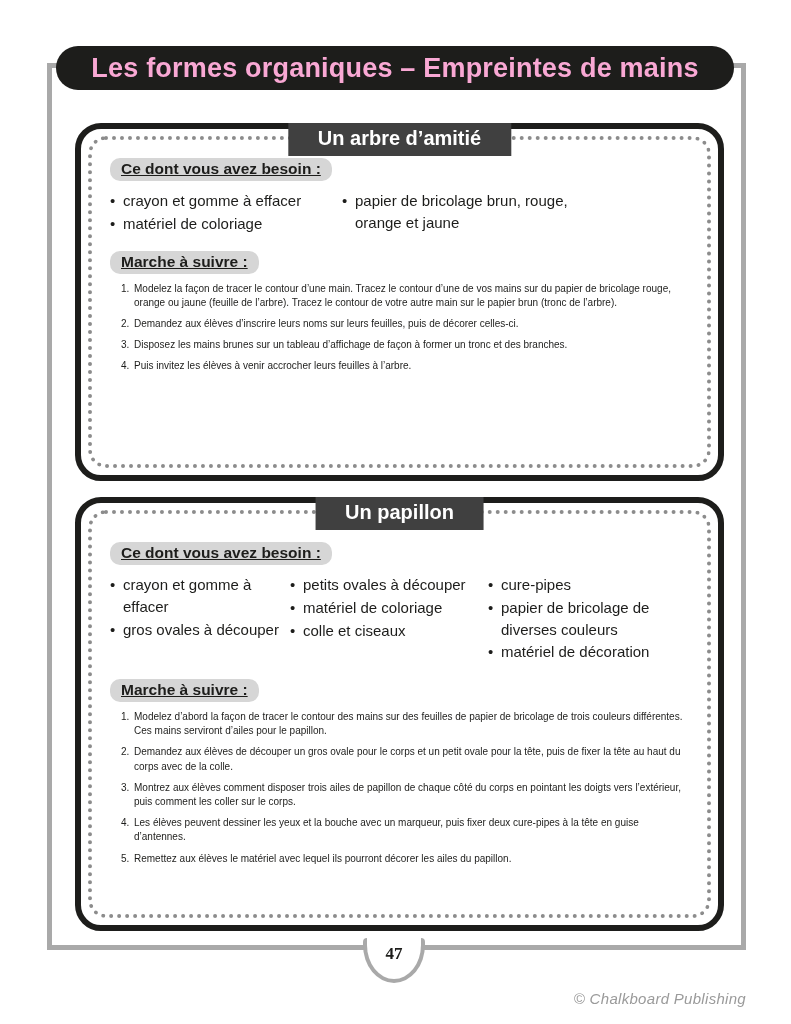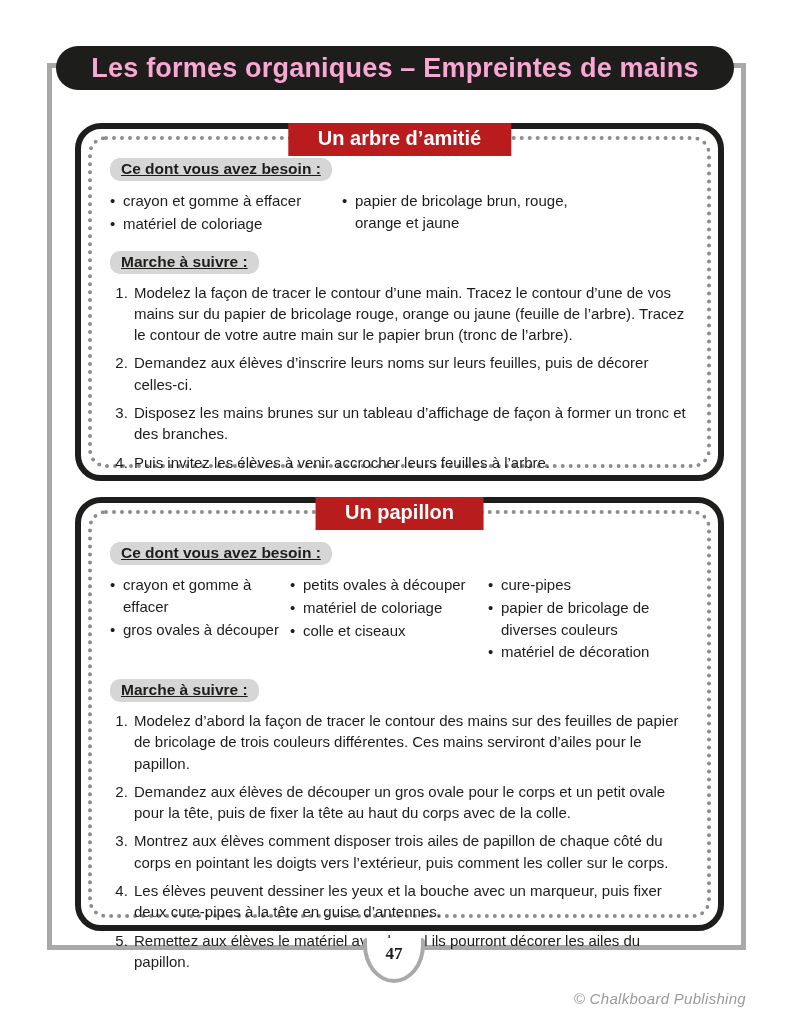--- a/index.html
+++ b/index.html
@@ -48,21 +48,21 @@
     border-radius: 26px;
     z-index: 2;
   }
   .card-tree   { top: 123px; height: 358px; }
   .card-butterfly { top: 497px; height: 434px; }
 
   .card-tab {
     position: absolute;
     top: -6px; left: 50%;
     transform: translateX(-50%);
-    background: #b91c1c;
+    background: #404040;
     color: #ffffff;
     font-size: 20px;
     font-weight: bold;
     padding: 4px 30px 6px 30px;
     white-space: nowrap;
     z-index: 3;
   }
 
   .card-inner {
     position: absolute;
@@ -108,21 +108,21 @@
   .card-butterfly .needs-col-1 { width: 198px; }
   .card-butterfly .needs-col-2 { width: 185px; }
 
   .steps-label { margin-top: 15px; }
 
   ol.steps {
     margin: 8px 0 0 0;
     padding-left: 24px;
   }
   ol.steps li {
-    font-size: 15px;
+    font-size: 10px;
     line-height: 1.42;
     margin-bottom: 7px;
     padding-left: 2px;
   }
 
   
   .page-number-bubble {
     position: absolute;
     left: 363px; top: 938px;
     width: 62px; height: 45px;

